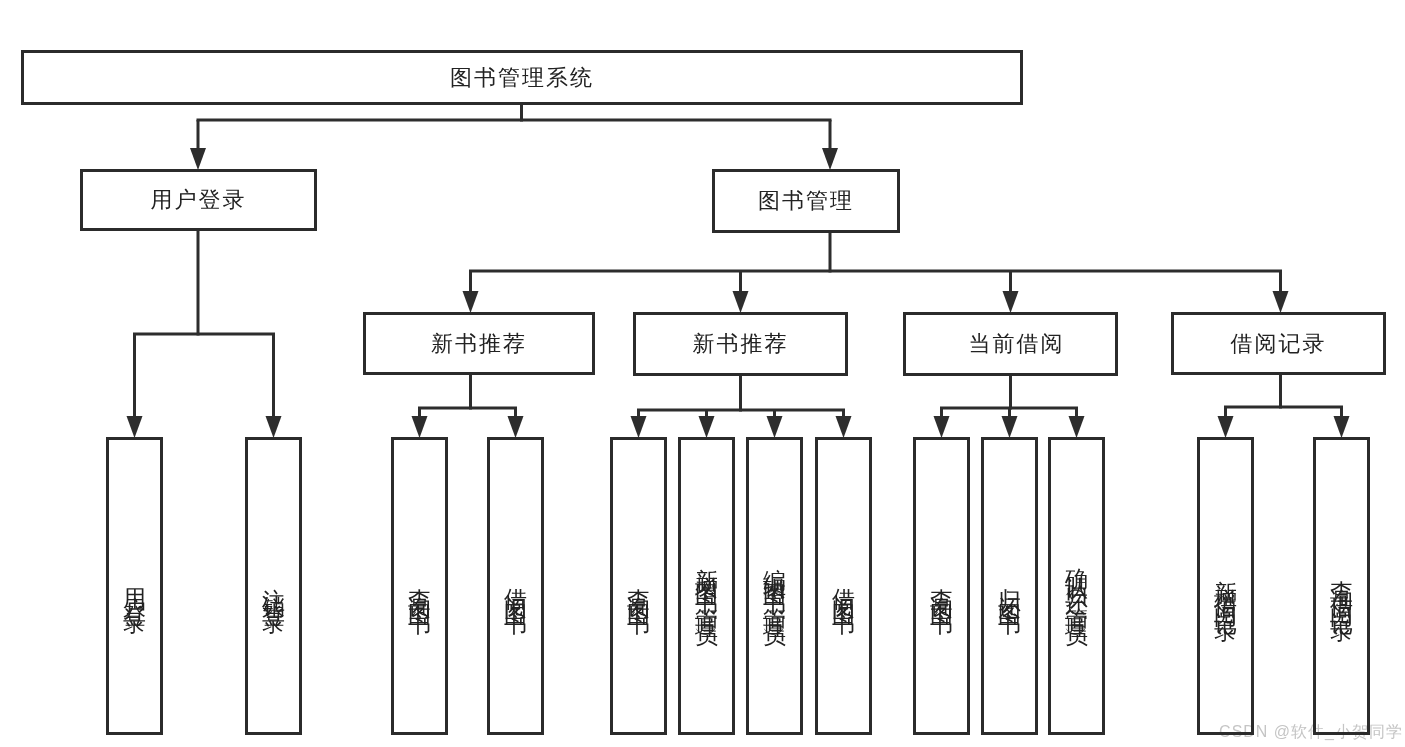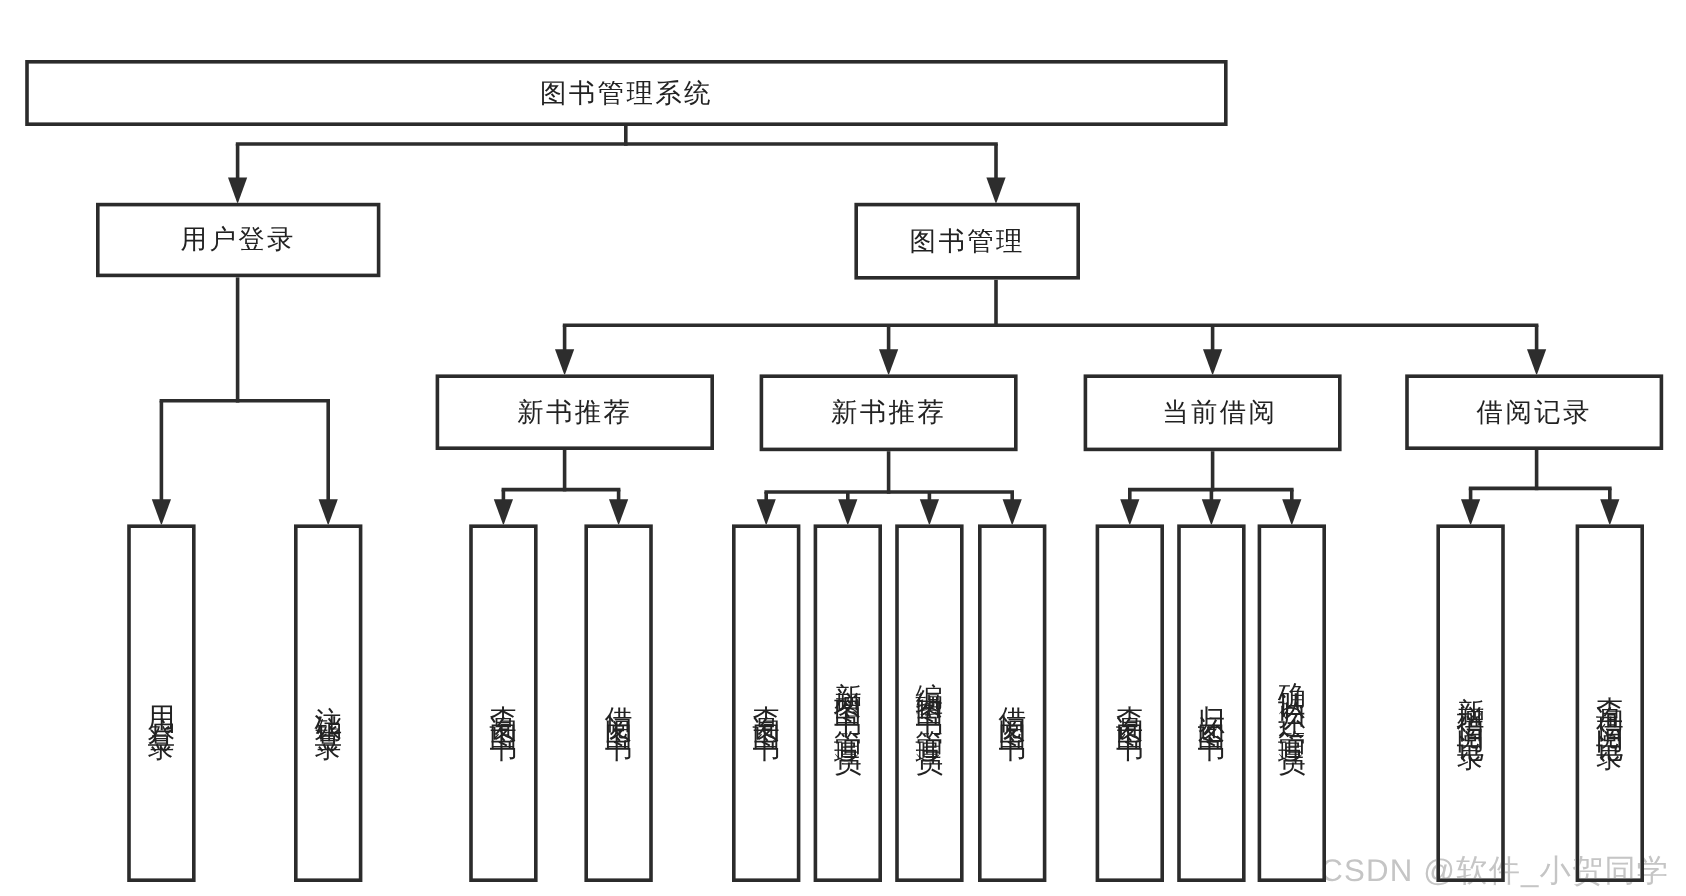--- a/index.html
+++ b/index.html
@@ -20,22 +20,22 @@
     color:var(--text,#222);font-size:22px;letter-spacing:2px;
     white-space:nowrap;
   }
   .leaf{top:437px;width:57px;height:298px;}
   .leaf .vtext{
     writing-mode:vertical-rl;text-orientation:mixed;
     font-size:23px;letter-spacing:8px;line-height:1;
     color:var(--text,#222);
   }
   .watermark{
-    position:absolute;right:14px;bottom:4px;z-index:5;
-    font-size:26px;letter-spacing:1px;
+    position:absolute;right:2px;bottom:4px;z-index:5;
+    font-size:16px;letter-spacing:1px;
     color:var(--watermark,#c5c5c5);
     mix-blend-mode:darken;
     white-space:nowrap;
   }
 </style>
 </head>
 <body>
 
 <div id="stage">
 

